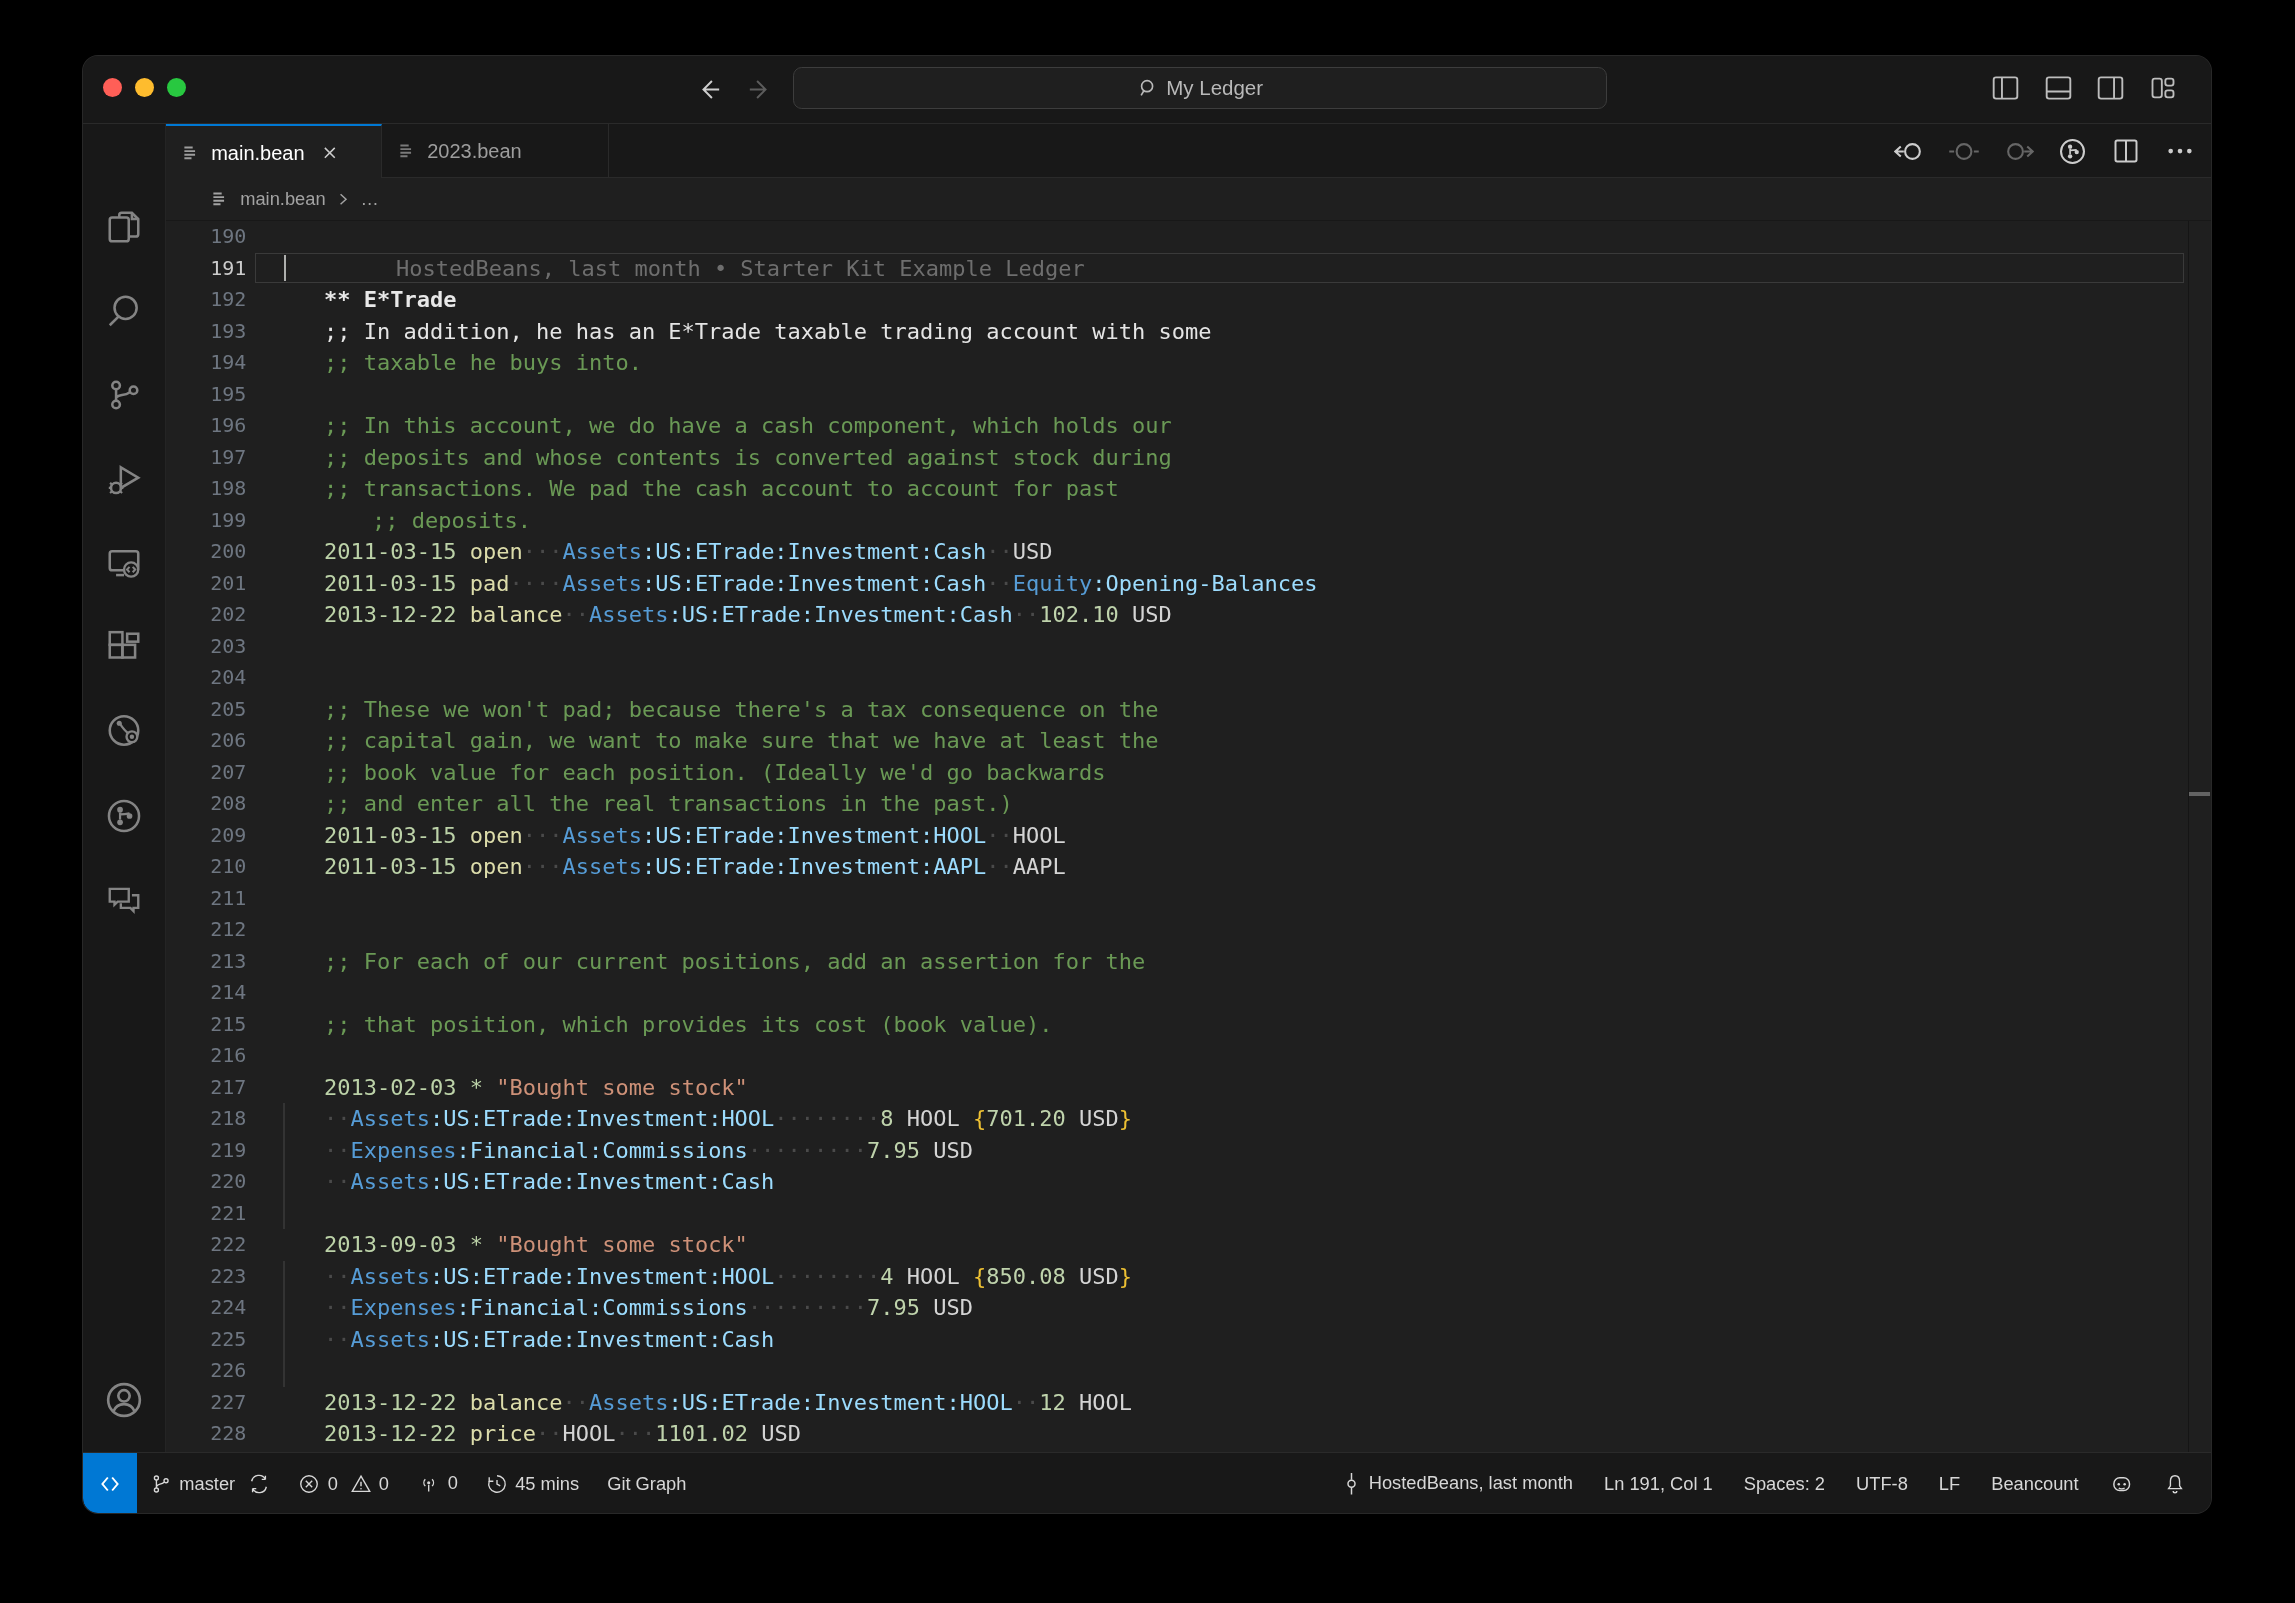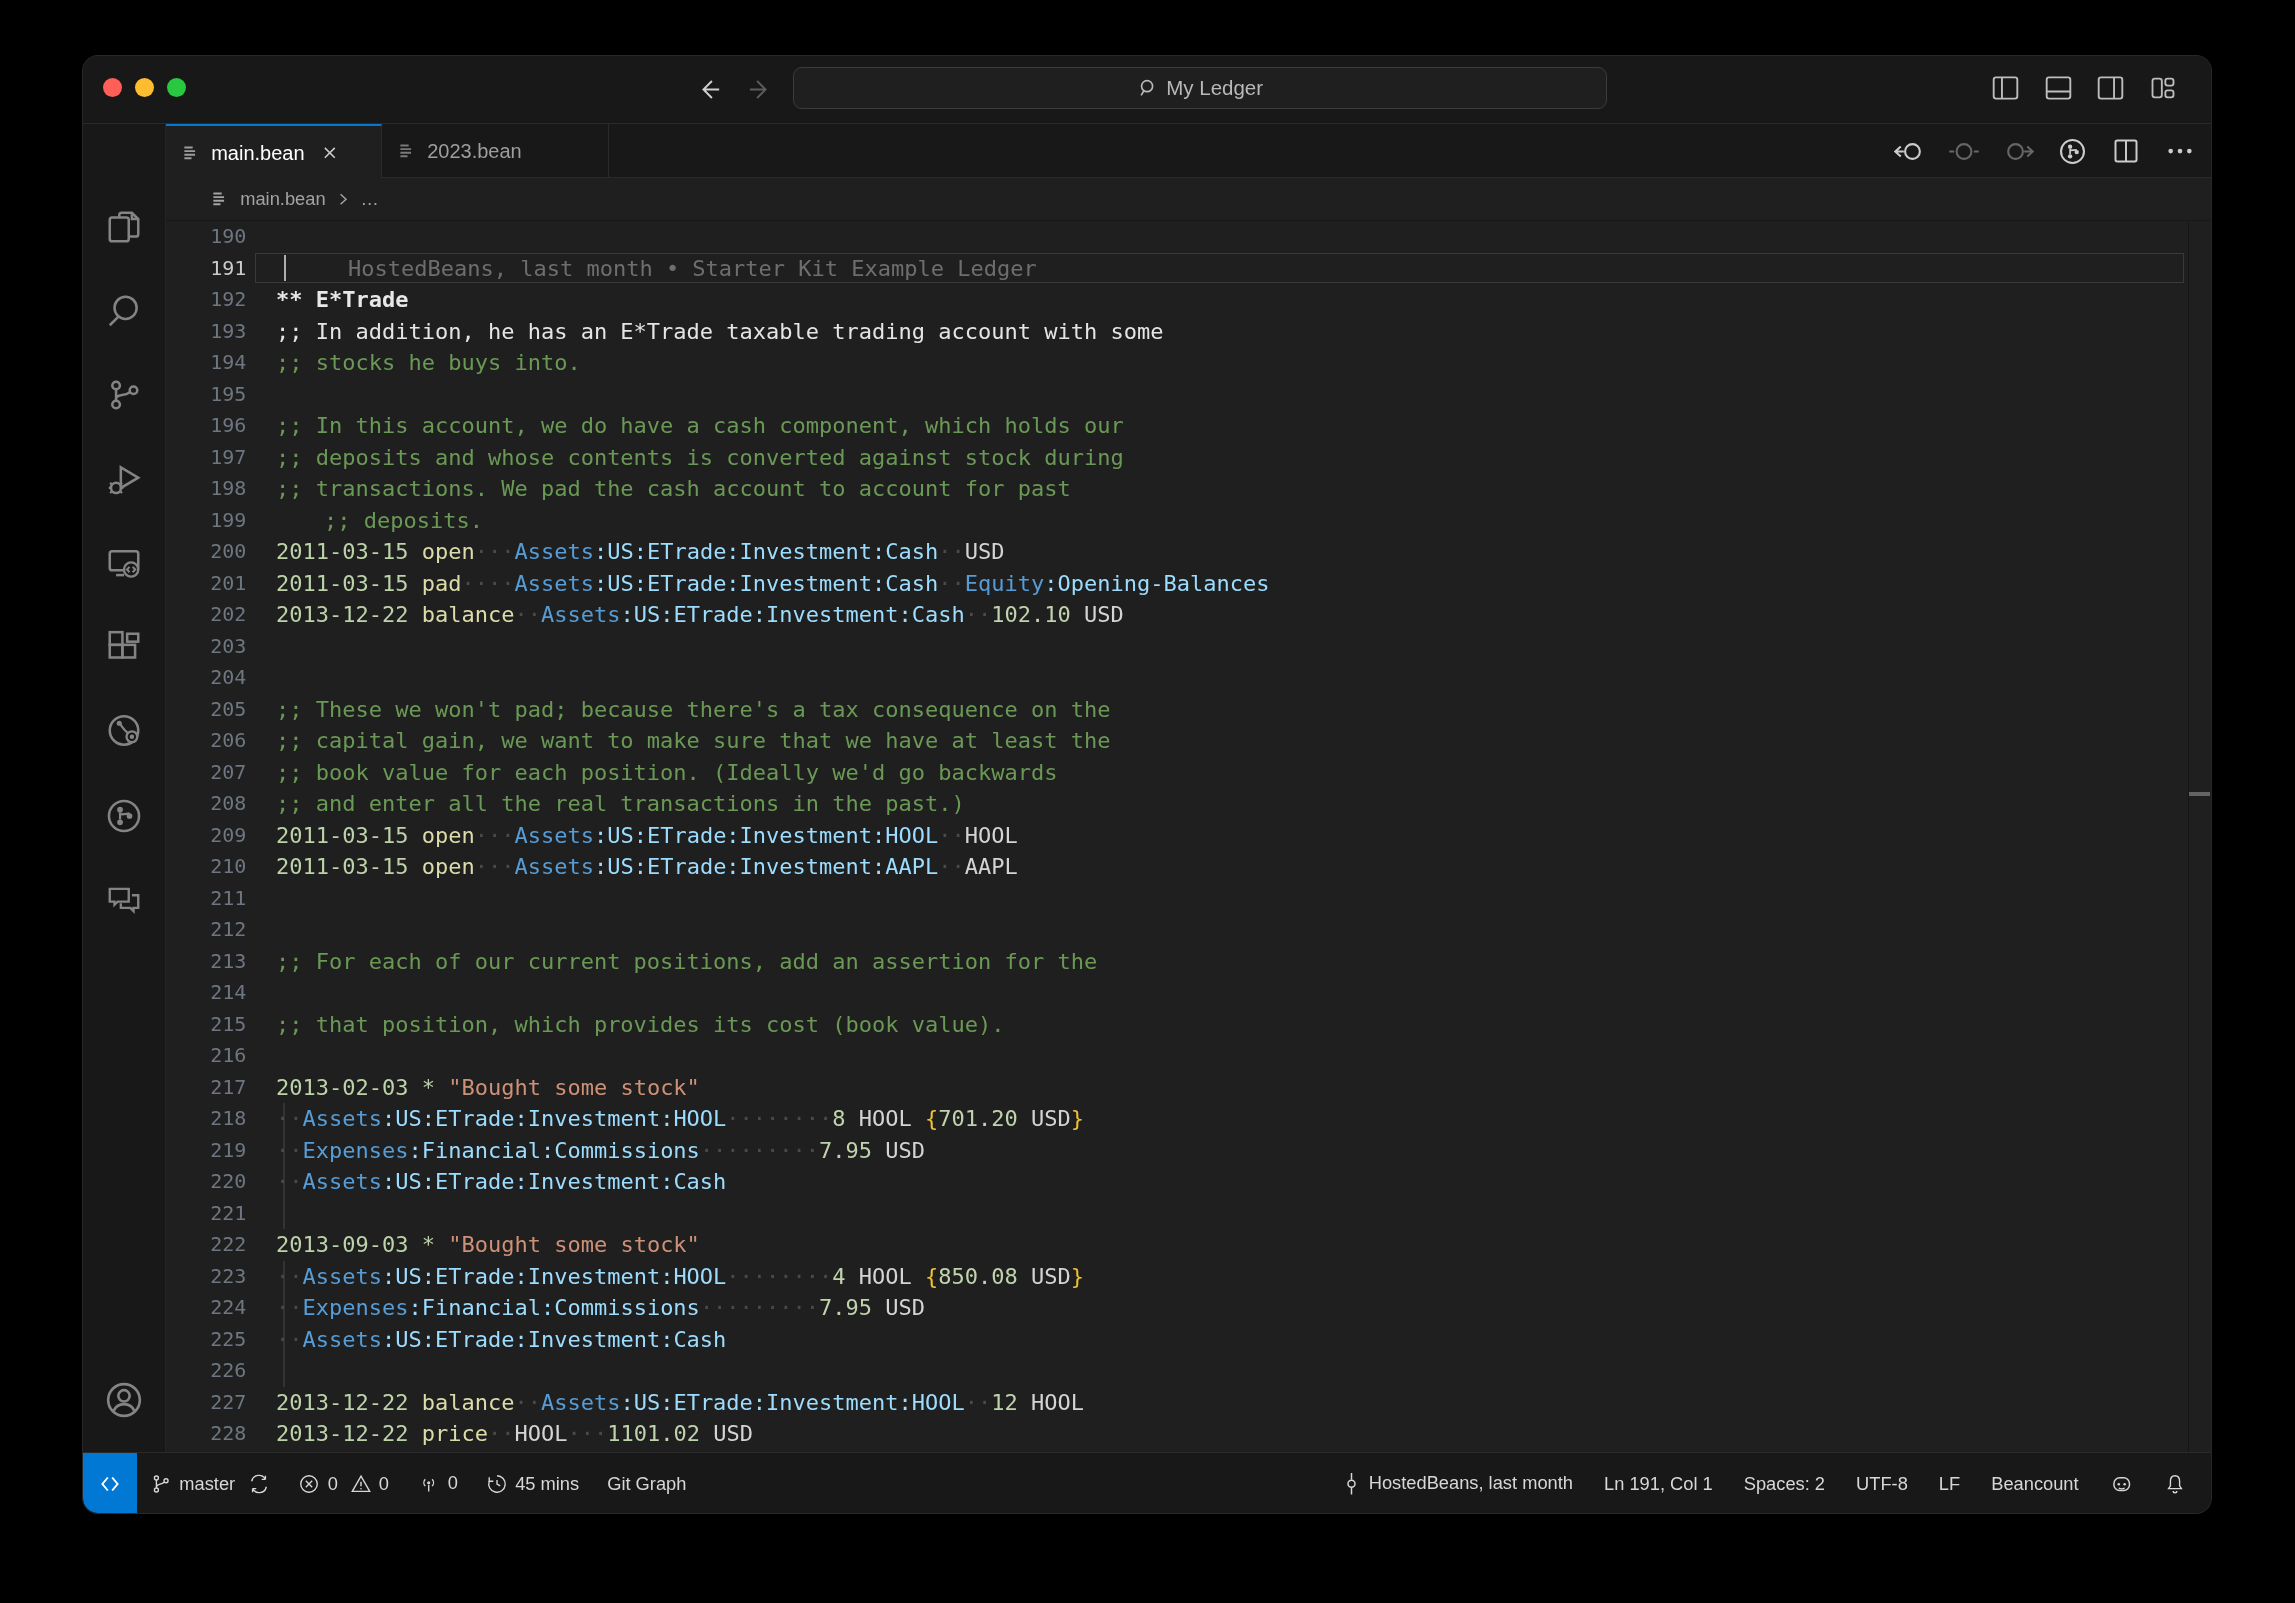--- a/index.html
+++ b/index.html
@@ -34,21 +34,21 @@
   
   .breadcrumb { position:absolute; left:83px; top:122px; right:0; height:42px; background:#1f1f1f;
                 display:flex; align-items:center; gap:10.2px; padding-left:45px; color:#a3a3a3; font-size:18.3px; }
 
   
   .editor { position:absolute; left:83px; top:165px; right:0; height:1233px; background:#1f1f1f; overflow:hidden; }
   .code-row { position:relative; height:31.5px; white-space:pre; }
   .ln { position:absolute; left:7.3px; width:73px; text-align:right; color:#6e7681;
         font:20px/31.5px "DejaVu Sans Mono", monospace; }
   .code-row.current .ln { color:#cccccc; }
-  .code { position:absolute; left:110px; font:22px/31.5px "DejaVu Sans Mono", monospace; letter-spacing:0; }
+  .code { position:absolute; left:118px; font:22px/31.5px "DejaVu Sans Mono", monospace; letter-spacing:0;padding-left:40px; }
   .guide { position:absolute; left:117px; top:0; width:1.5px; height:31.5px; background:#333333; }
   .cur-line { position:absolute; left:89px; right:27px; top:0; height:30px; border:1.5px solid #3a3a3a; }
   .caret { position:absolute; left:118px; top:2.9px; width:2.2px; height:26px; background:#aeafad; }
   .blame { color:#6e6e6e; margin-left:72px; }
   .scroll-sep { position:absolute; right:22px; top:0; width:1.5px; height:100%; background:#151515; }
   .ovr-mark { position:absolute; right:1.5px; top:571px; width:20.5px; height:3.7px; background:#8a8a8a; opacity:.65; }
 
   
   .statusbar { position:absolute; left:0; bottom:0; width:100%; height:61px; background:#181818;
                border-top:1.5px solid #2a2a2a; color:#d7d7d7; font-size:18.3px; }
@@ -283,21 +283,21 @@
         </svg>
       <span>…</span>
     </div>
 
     <div class="editor">
       <div id="code-lines">
           <div class="code-row"><span class="ln">190</span><span class="code"></span></div>
           <div class="code-row current"><i class="cur-line"></i><i class="caret"></i><span class="ln">191</span><span class="code"><span class="blame">HostedBeans, last month • Starter Kit Example Ledger</span></span></div>
           <div class="code-row"><span class="ln">192</span><span class="code"><span style="color: rgb(232, 232, 232); font-weight: 700;">** E*Trade</span></span></div>
           <div class="code-row"><span class="ln">193</span><span class="code"><span style="color: #e5e5e5;">;; In addition, he has an E*Trade taxable trading account with some</span></span></div>
-          <div class="code-row"><span class="ln">194</span><span class="code"><span style="color: rgb(106, 153, 85);">;; stocks he buys into.</span></span></div>
+          <div class="code-row"><span class="ln">194</span><span class="code"><span style="color: rgb(106, 153, 85);">;; taxable he buys into.</span></span></div>
           <div class="code-row"><span class="ln">195</span><span class="code"></span></div>
           <div class="code-row"><span class="ln">196</span><span class="code"><span style="color: rgb(106, 153, 85);">;; In this account, we do have a cash component, which holds our</span></span></div>
           <div class="code-row"><span class="ln">197</span><span class="code"><span style="color: rgb(106, 153, 85);">;; deposits and whose contents is converted against stock during</span></span></div>
           <div class="code-row"><span class="ln">198</span><span class="code"><span style="color: rgb(106, 153, 85);">;; transactions. We pad the cash account to account for past</span></span></div>
           <div class="code-row"><span class="ln">199</span><span class="code"><span style="color: rgb(106, 153, 85); margin-left: 48px;">;; deposits.</span></span></div>
           <div class="code-row"><span class="ln">200</span><span class="code"><span style="color: rgb(188, 210, 168);">2011-03-15</span><span style="color: rgb(212, 212, 212);"> </span><span style="color: rgb(220, 220, 170);">open</span><span style="color: rgb(74, 74, 74);">···</span><span style="color: rgb(86, 156, 214);">Assets</span><span style="color: rgb(156, 220, 254);">:US:ETrade:Investment:Cash</span><span style="color: rgb(74, 74, 74);">··</span><span style="color: rgb(212, 212, 212);">USD</span></span></div>
           <div class="code-row"><span class="ln">201</span><span class="code"><span style="color: rgb(188, 210, 168);">2011-03-15</span><span style="color: rgb(212, 212, 212);"> </span><span style="color: rgb(220, 220, 170);">pad</span><span style="color: rgb(74, 74, 74);">····</span><span style="color: rgb(86, 156, 214);">Assets</span><span style="color: rgb(156, 220, 254);">:US:ETrade:Investment:Cash</span><span style="color: rgb(74, 74, 74);">··</span><span style="color: rgb(86, 156, 214);">Equity</span><span style="color: rgb(156, 220, 254);">:Opening-Balances</span></span></div>
           <div class="code-row"><span class="ln">202</span><span class="code"><span style="color: rgb(188, 210, 168);">2013-12-22</span><span style="color: rgb(212, 212, 212);"> </span><span style="color: rgb(220, 220, 170);">balance</span><span style="color: rgb(74, 74, 74);">··</span><span style="color: rgb(86, 156, 214);">Assets</span><span style="color: rgb(156, 220, 254);">:US:ETrade:Investment:Cash</span><span style="color: rgb(74, 74, 74);">··</span><span style="color: rgb(191, 211, 172);">102.10</span><span style="color: rgb(212, 212, 212);"> </span><span style="color: rgb(212, 212, 212);">USD</span></span></div>
           <div class="code-row"><span class="ln">203</span><span class="code"></span></div>
           <div class="code-row"><span class="ln">204</span><span class="code"></span></div>

